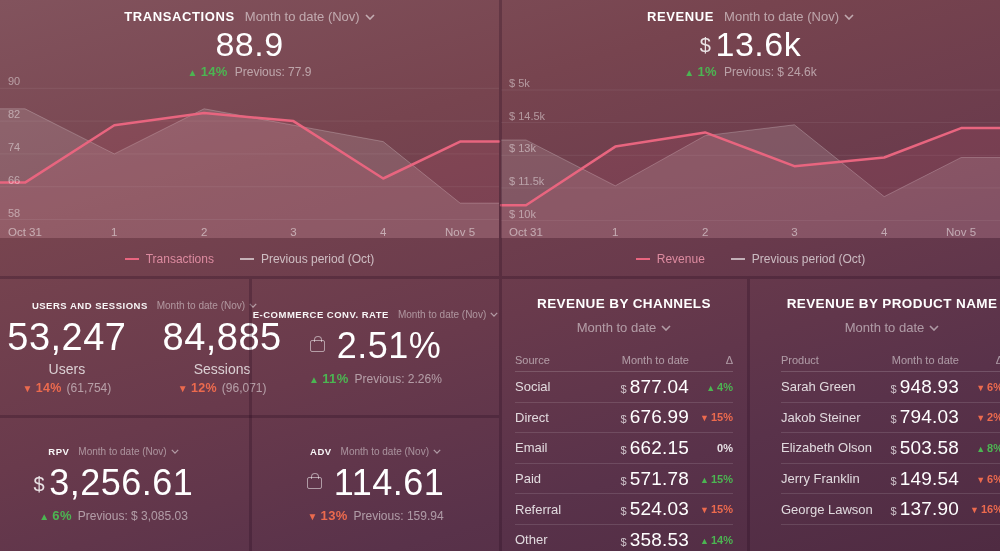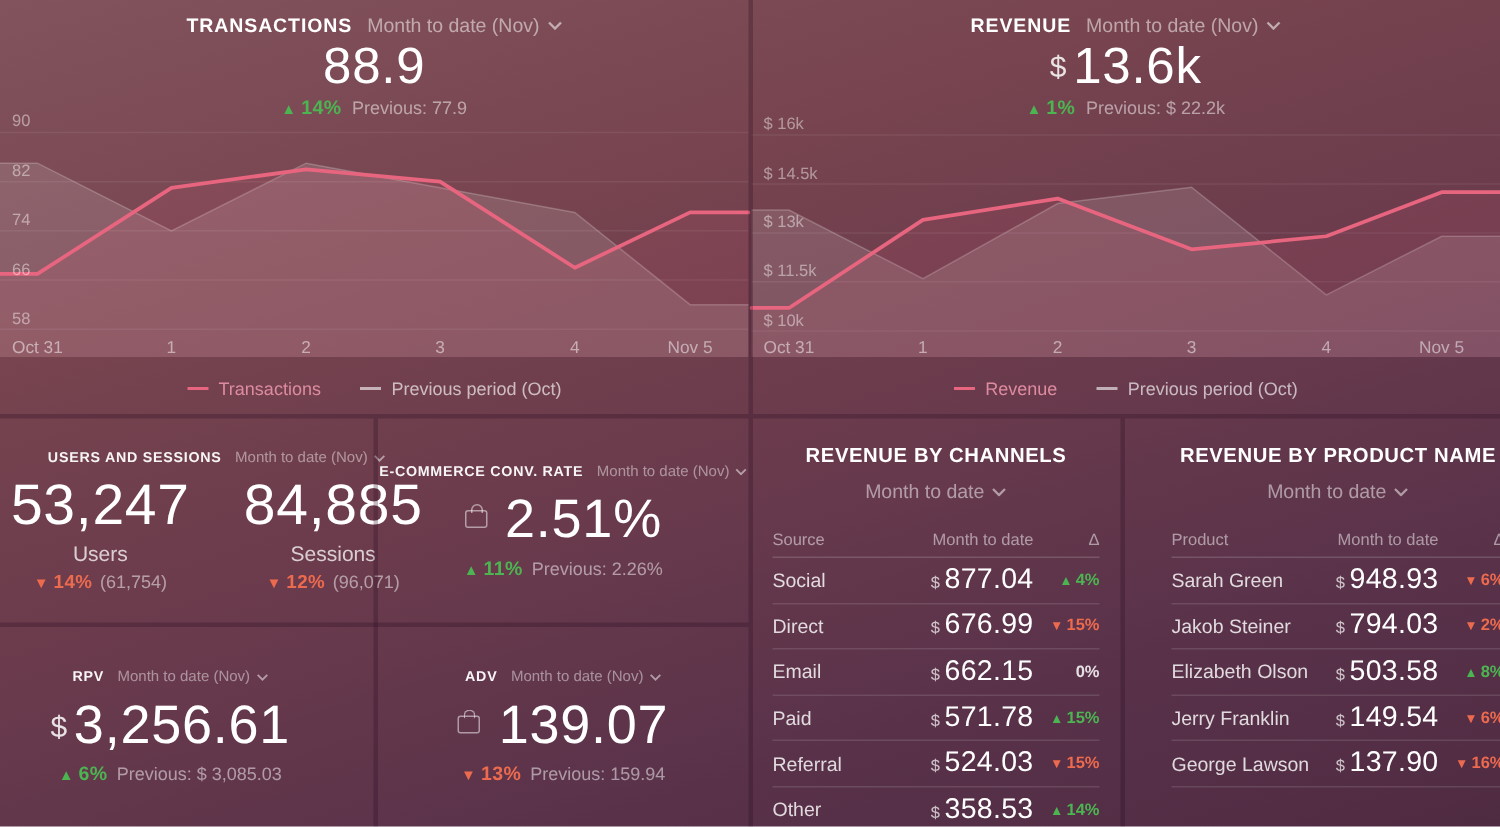--- a/index.html
+++ b/index.html
@@ -141,35 +141,35 @@
     <span class="period">
       <span>Month to date (Nov)</span>
       <svg class="chev" viewBox="0 0 10 6">
           <polyline points="1,1 5,5 9,1" fill="none" stroke="rgba(255,255,255,0.55)" stroke-width="1.6"></polyline>
         </svg>
     </span>
   </div>
   <div class="big-value"><span class="cur-big">$</span><span>13.6k</span></div>
   <div class="delta-row">
     <span class="delta up"><span class="tri">▲</span><span>1%</span></span>
-    <span class="prev">Previous: $ 22.2k</span>
+    <span class="prev">Previous: $ 24.6k</span>
   </div>
   <div class="chart-area">
     <svg preserveAspectRatio="none" viewBox="0 0 499 160">
         <line x1="0" x2="499" y1="12.0" y2="12.0" stroke="rgba(255,255,255,0.07)" stroke-width="1"></line>
         <line x1="0" x2="499" y1="44.6" y2="44.6" stroke="rgba(255,255,255,0.07)" stroke-width="1"></line>
         <line x1="0" x2="499" y1="77.3" y2="77.3" stroke="rgba(255,255,255,0.07)" stroke-width="1"></line>
         <line x1="0" x2="499" y1="109.9" y2="109.9" stroke="rgba(255,255,255,0.07)" stroke-width="1"></line>
         <line x1="0" x2="499" y1="142.6" y2="142.6" stroke="rgba(255,255,255,0.07)" stroke-width="1"></line>
         <path d="M 0.0,62.0 25.0,62.0 114.3,107.8 204.1,57.7 293.4,46.8 383.2,118.6 460.1,79.5 499.0,79.5 L 499,160 L 0,160 Z" fill="rgba(255,255,255,0.13)"></path>
         <polyline points="0.0,62.0 25.0,62.0 114.3,107.8 204.1,57.7 293.4,46.8 383.2,118.6 460.1,79.5 499.0,79.5" fill="none" stroke="rgba(255,255,255,0.22)" stroke-width="1"></polyline>
         <path d="M 0.0,127.3 25.0,127.3 114.3,68.6 204.1,54.4 293.4,88.2 383.2,79.5 460.1,50.1 499.0,50.1 L 499,160 L 0,160 Z" fill="rgba(232,101,127,0.10)"></path>
         <polyline points="0.0,127.3 25.0,127.3 114.3,68.6 204.1,54.4 293.4,88.2 383.2,79.5 460.1,50.1 499.0,50.1" fill="none" stroke="#e8657f" stroke-width="2.5" stroke-linejoin="round" stroke-linecap="round"></polyline>
       </svg>
-  <div class="ylabel" style="top: -1.02721px;">$ 16k</div>
+  <div class="ylabel" style="top: -1.02721px;">$ 5k</div>
       <div class="ylabel" style="top: 31.6259px;">$ 14.5k</div>
       <div class="ylabel" style="top: 64.2789px;">$ 13k</div>
       <div class="ylabel" style="top: 96.932px;">$ 11.5k</div>
       <div class="ylabel" style="top: 129.585px;">$ 10k</div>
     </div>
   <div class="xlabels">
       <div class="xlabel" style="left: 5%;">Oct 31</div>
       <div class="xlabel" style="left: 22.9%;">1</div>
       <div class="xlabel" style="left: 40.9%;">2</div>
       <div class="xlabel" style="left: 58.8%;">3</div>
@@ -262,21 +262,21 @@
     <span class="kpi-title">ADV</span>
     <span class="kpi-period">
       <span>Month to date (Nov)</span>
       <svg class="chev" viewBox="0 0 10 6">
           <polyline points="1,1 5,5 9,1" fill="none" stroke="rgba(255,255,255,0.5)" stroke-width="1.6"></polyline>
         </svg>
     </span>
   </div>
   <div class="kpi-value-row">
     <span class="bag"></span>
-    <span class="kpi-value">139.07</span>
+    <span class="kpi-value">114.61</span>
   </div>
   <div class="kpi-delta-row">
     <span class="delta down"><span class="tri">▼</span><span>13%</span></span>
     <span class="prev">Previous: 159.94</span>
   </div>
 </section>
 
 <section class="panel table-panel" id="panel-channels">
   <div class="table-title">REVENUE BY CHANNELS</div>
   <div class="table-period">

